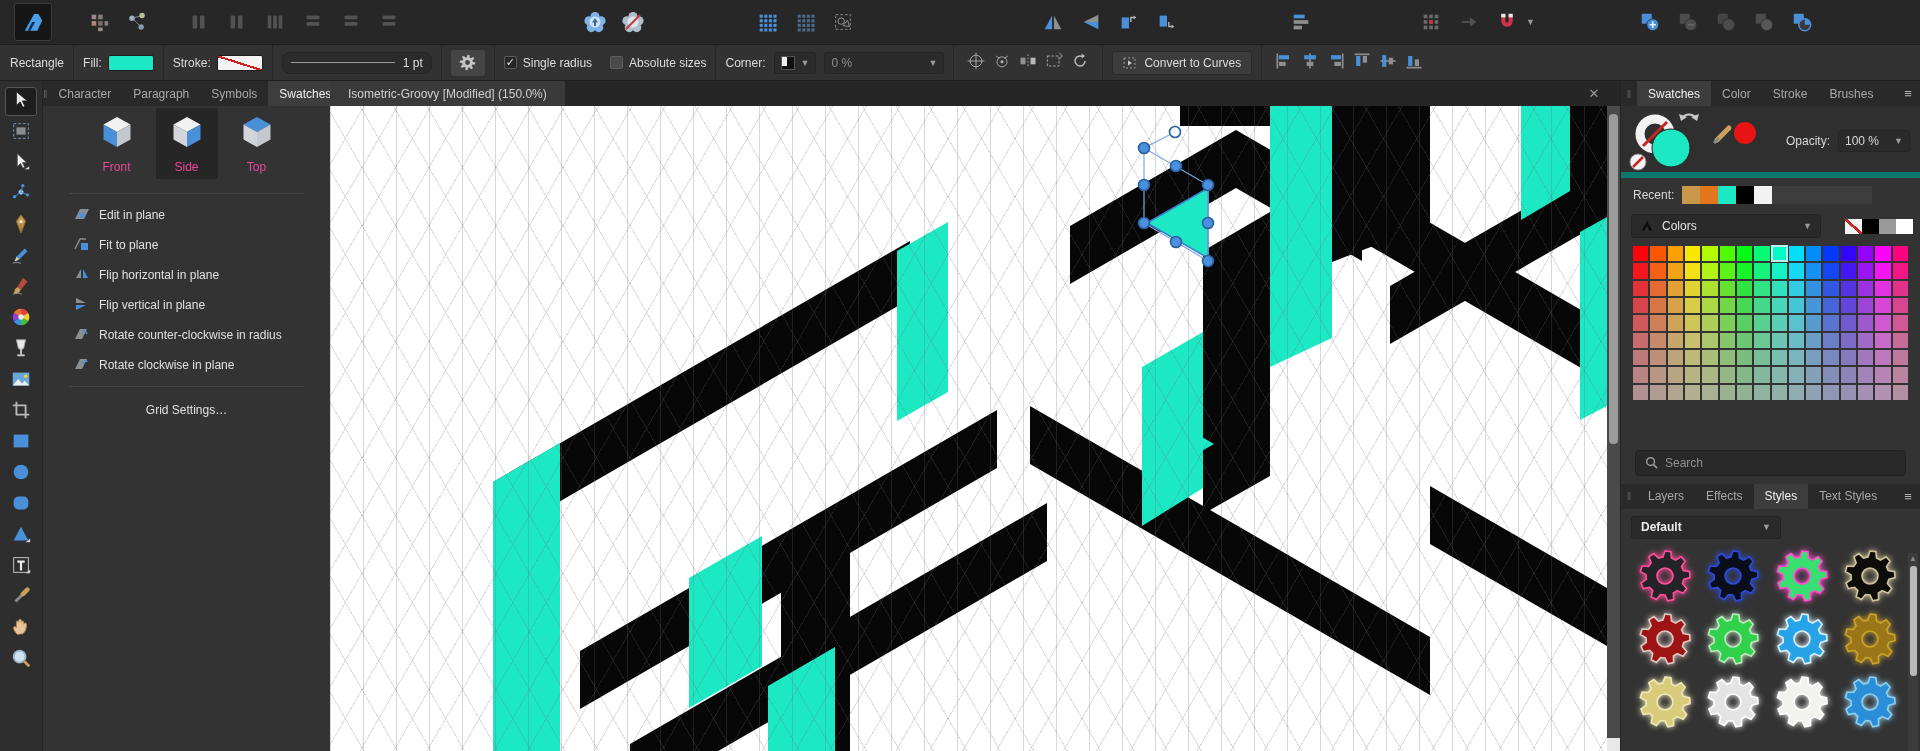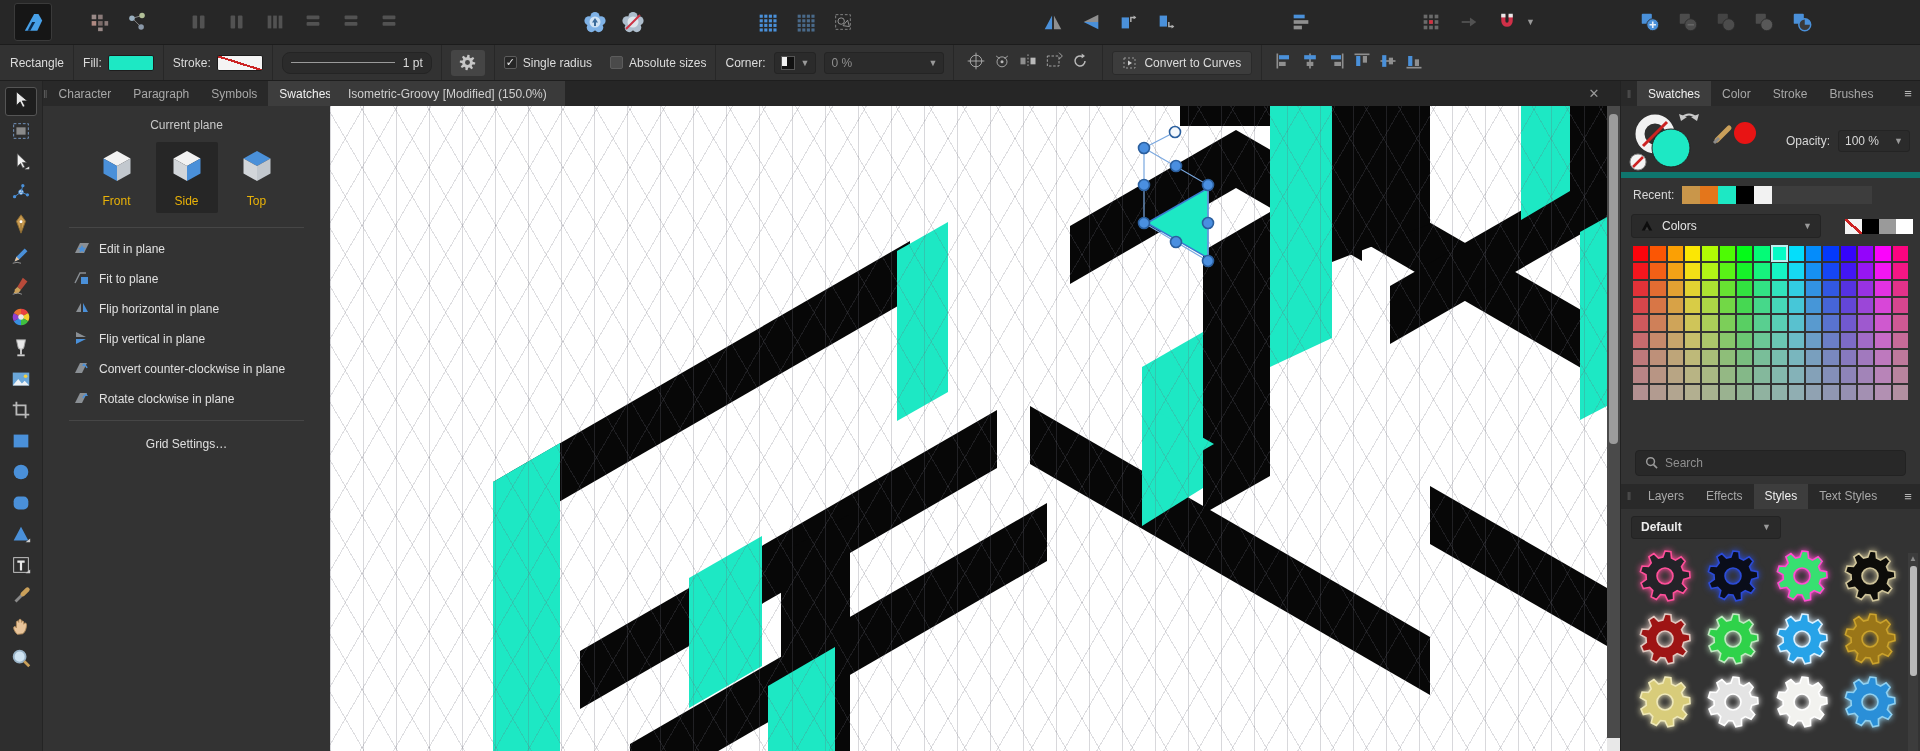--- a/index.html
+++ b/index.html
@@ -54,21 +54,21 @@
   .tab.active{background:#3d3d3d;color:#f0f0f0}
   .menu-ic{margin-left:auto;width:24px;display:flex;align-items:center;justify-content:center;
     color:#b5b5b5;font-size:13px}
   
   #leftpanel{position:absolute;left:43px;top:81px;width:287px;height:670px;background:#333333}
   .phead{text-align:center;color:#c9c9c9;padding:12px 0 8px 0}
   #cubes{display:flex;justify-content:center;gap:8px;padding:2px 0 8px 0}
   .cubecell{width:62px;padding:6px 0 5px 0;display:flex;flex-direction:column;align-items:center;gap:7px;
     border-radius:2px}
   .cubecell.selected{background:#262626}
-  .cubecell .clabel{color:#eab308}
+  .cubecell .clabel{color:#ec4899}
   .pdivider{height:1px;background:#464646;margin:6px 26px}
   .pitem{display:flex;align-items:center;gap:9px;padding:5px 0 5px 30px;color:#e0e0e0}
   .gridsettings{text-align:center;color:#e0e0e0;padding:10px 0}
   
   #doctabs{position:absolute;left:330px;top:81px;width:1277px;height:25px;background:#262626;display:flex}
   .doctab{background:#3a3a3a;color:#cfcfcf;display:flex;align-items:center;padding:0 18px;font-size:12px}
   .tabclose{margin-left:auto;width:26px;display:flex;align-items:center;justify-content:center;
     color:#9a9a9a;font-size:13px}
   #canvas{position:absolute;left:330px;top:106px;width:1277px;height:645px;background:#ffffff;overflow:hidden}
   #canvas svg{position:absolute;left:0;top:0}
@@ -670,21 +670,20 @@
   </div>
 
 <div id="leftpanel">
   <div class="tabrow" id="lefttabs">
       <div class="grip">‖</div>
       <div class="tab">Character</div>
       <div class="tab">Paragraph</div>
       <div class="tab">Symbols</div>
       <div class="tab active">Swatches</div>
     </div>
-  <div class="phead">Current plane</div>
   <div id="cubes">
       <div class="cubecell">
         <span><svg width="36" height="36" viewBox="0 0 24 24">
     <path d="M12 2l9 5-9 5-9-5z" fill="#f2f2f2"></path>
     <path d="M3 7l9 5v10l-9-5z" fill="#4a90d9"></path>
     <path d="M21 7l-9 5v10l9-5z" fill="#c2c8ce"></path>
           </svg></span>
     <span class="clabel">Front</span>
       </div>
       <div class="cubecell selected">
@@ -733,21 +732,21 @@
             <path d="M3 10h10l-10 5z" fill="#4a90d9"></path>
           </svg></span>
     <span>Flip vertical in plane</span>
       </div>
       <div class="pitem">
         <span><svg width="17" height="17" viewBox="0 0 17 17">
             <path d="M2 14l5-10h7l-5 10z" fill="#8a8f94"></path>
             <path d="M10 6a4 4 0 0 1 4 3" fill="none" stroke="#4a90d9" stroke-width="1.4"></path>
             <path d="M9 7l2-3 1.5 2.8z" fill="#4a90d9"></path>
           </svg></span>
-    <span>Convert counter-clockwise in plane</span>
+    <span>Rotate counter-clockwise in radius</span>
       </div>
       <div class="pitem">
         <span><svg width="17" height="17" viewBox="0 0 17 17">
             <path d="M2 14l5-10h7l-5 10z" fill="#8a8f94"></path>
             <path d="M14 6a4 4 0 0 0-4 3" fill="none" stroke="#4a90d9" stroke-width="1.4"></path>
             <path d="M15 7l-2-3-1.5 2.8z" fill="#4a90d9"></path>
           </svg></span>
     <span>Rotate clockwise in plane</span>
       </div>
     </div>

